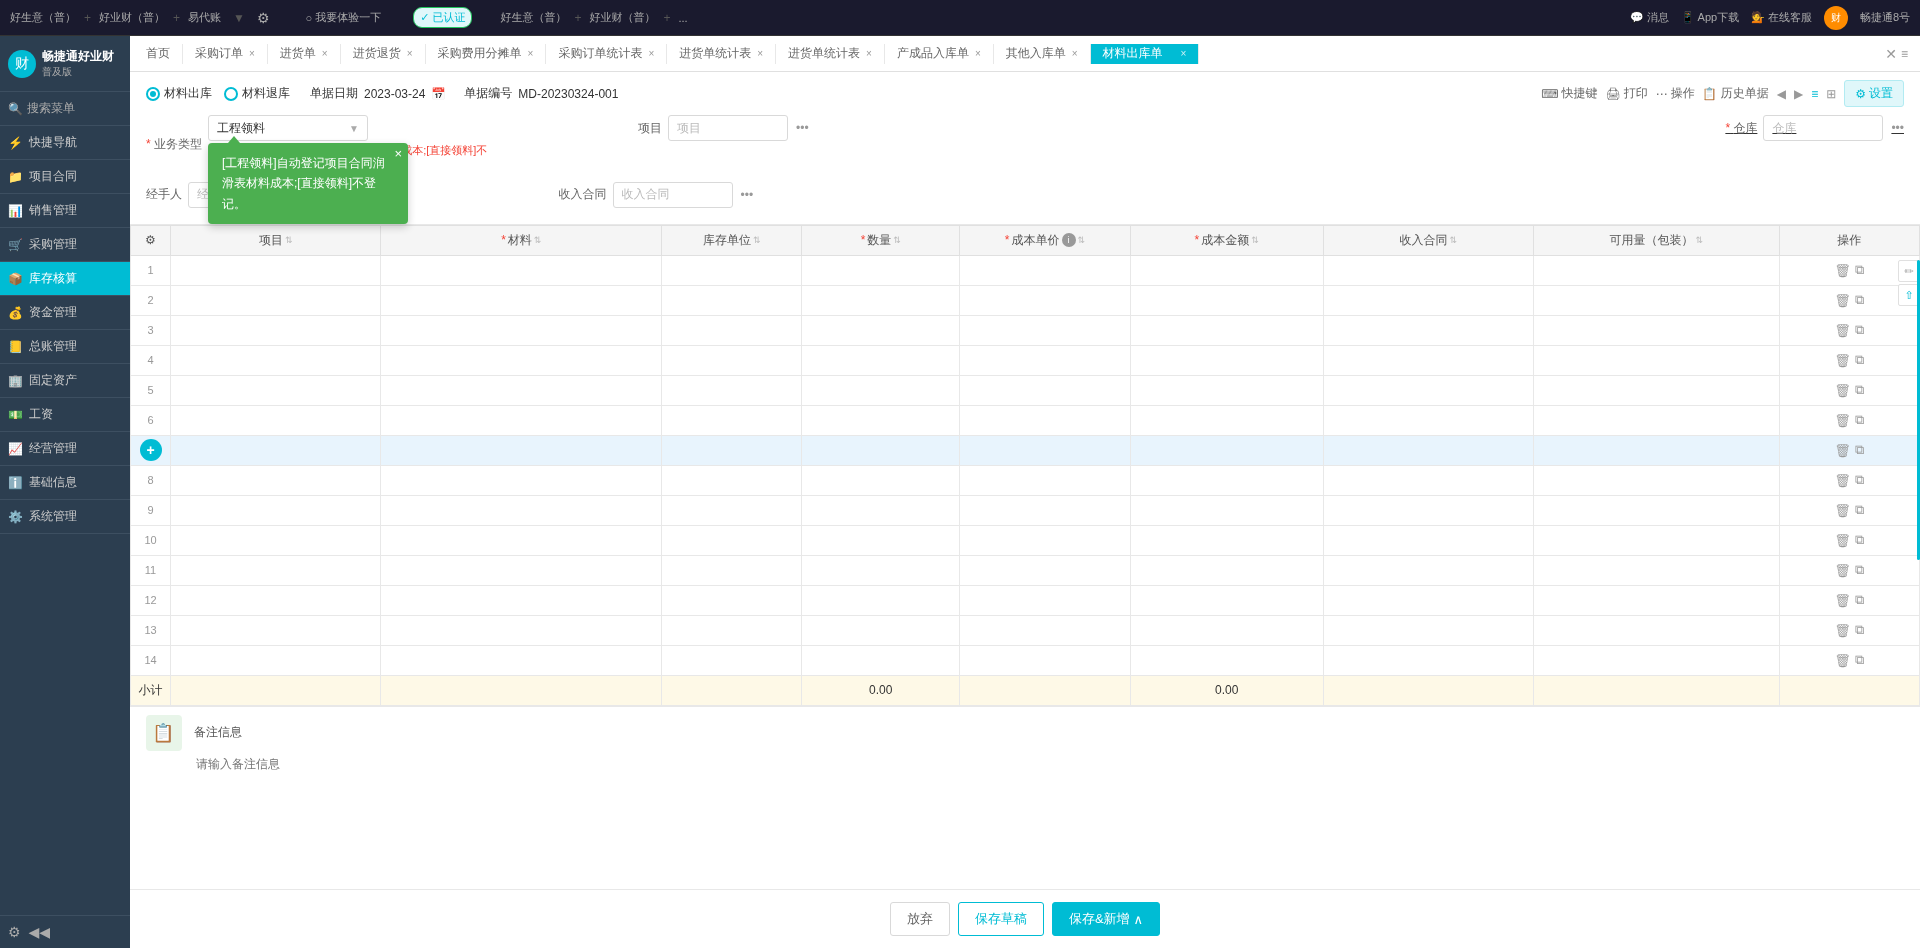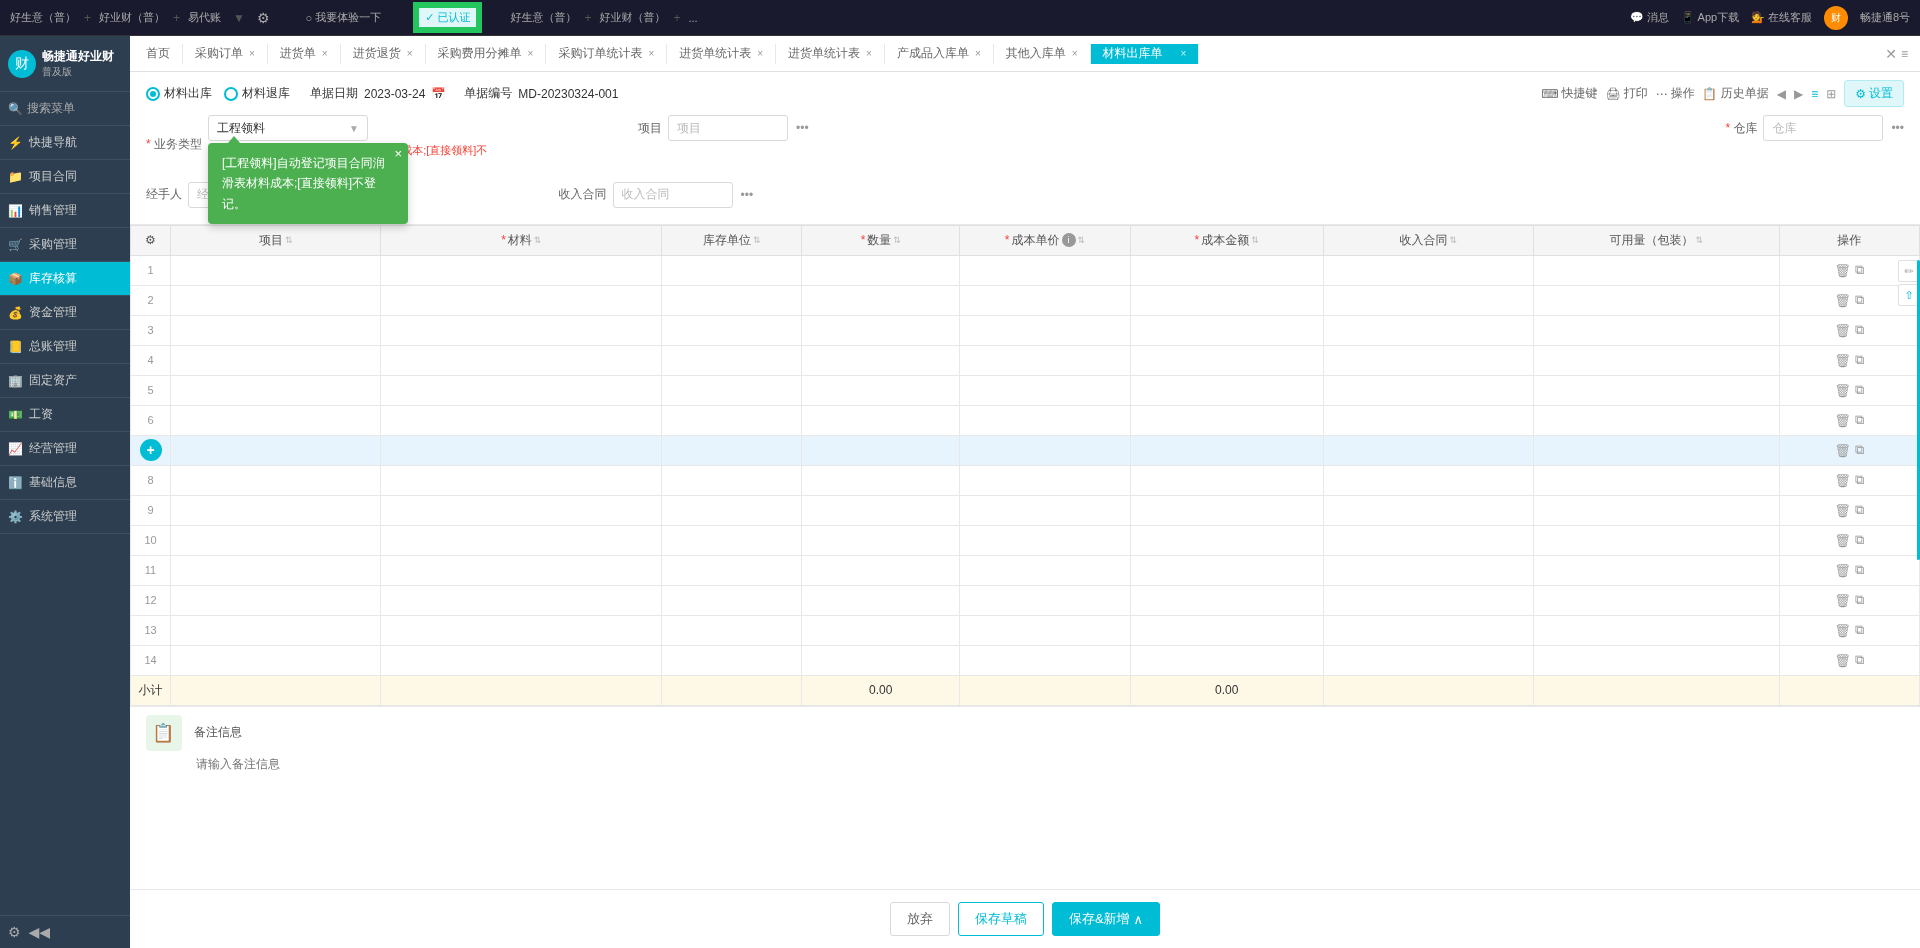--- a/index.html
+++ b/index.html
@@ -105,21 +105,21 @@
     <span class="top-nav-link">好生意（普）</span>
     <span style="color:#555">+</span>
     <span class="top-nav-link">好业财（普）</span>
     <span style="color:#555">+</span>
     <span class="top-nav-link">易代账</span>
     <span style="color:#555; margin: 0 4px;">▼</span>
     <span style="color:#aaa; cursor:pointer; font-size:14px;">⚙</span>
     <span style="width:20px"></span>
     <span class="top-nav-link" style="display:flex;align-items:center;gap:3px;"><span>○</span> 我要体验一下</span>
     <span style="width:16px"></span>
-    <span class="verified-badge" style="background:#e0f7fa;padding:2px 6px;border-radius:0;color:#00bcd4;border:6px solid #22c55e;">✓ 已认证</span>
+    <span class="verified-badge" style="background:#e0f7fa;padding:2px 6px;border-radius:9px;color:#00bcd4;border:1px solid #22c55e;">✓ 已认证</span>
     <span style="width:12px"></span>
     <span class="top-nav-link">好生意（普）</span>
     <span style="color:#555">+</span>
     <span class="top-nav-link">好业财（普）</span>
     <span style="color:#555">+</span>
     <span class="top-nav-link">...</span>
   </div>
   <div class="top-nav-right">
     <span class="top-nav-link" style="display:flex;align-items:center;gap:3px;"><span>💬</span> 消息</span>
     <span class="top-nav-link" style="display:flex;align-items:center;gap:3px;"><span>📱</span> App下载</span>
@@ -324,21 +324,21 @@
           </div>
 
           <div class="form-field" style="margin-left:120px;">
             <span class="field-label">项目</span>
             <div class="field-input">
               <span class="field-input-text" style="color:#bbb;">项目</span>
             </div>
             <span class="field-dots">•••</span>
           </div>
 
-          <div class="form-field" style="margin-left:auto;">
+          <div class="form-field" style="margin-left:auto;text-decoration:underline;">
             <span class="field-label">
               <span class="field-required">*</span>
               <span>仓库</span>
             </span>
             <div class="field-input">
               <span class="field-input-text" style="color:#bbb;">仓库</span>
             </div>
             <span class="field-dots">•••</span>
           </div>
         </div>

